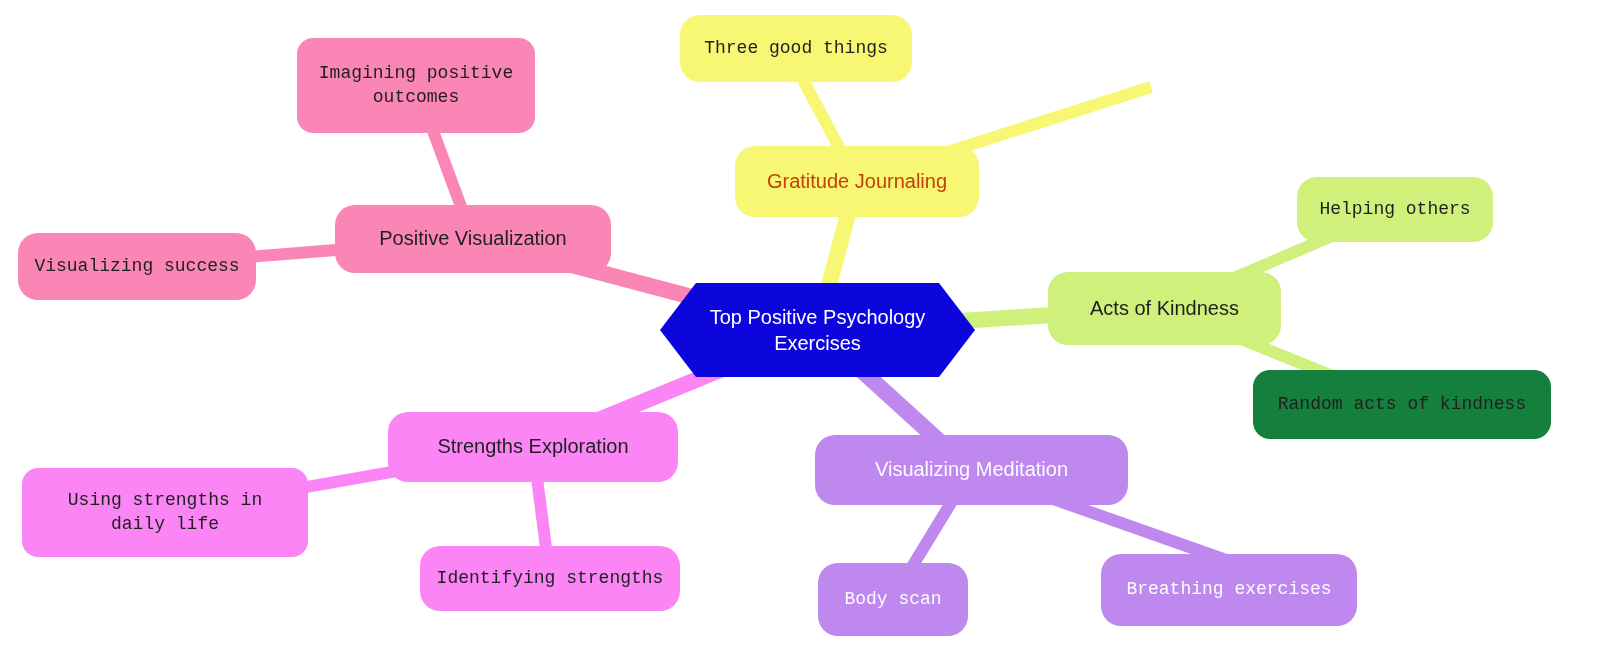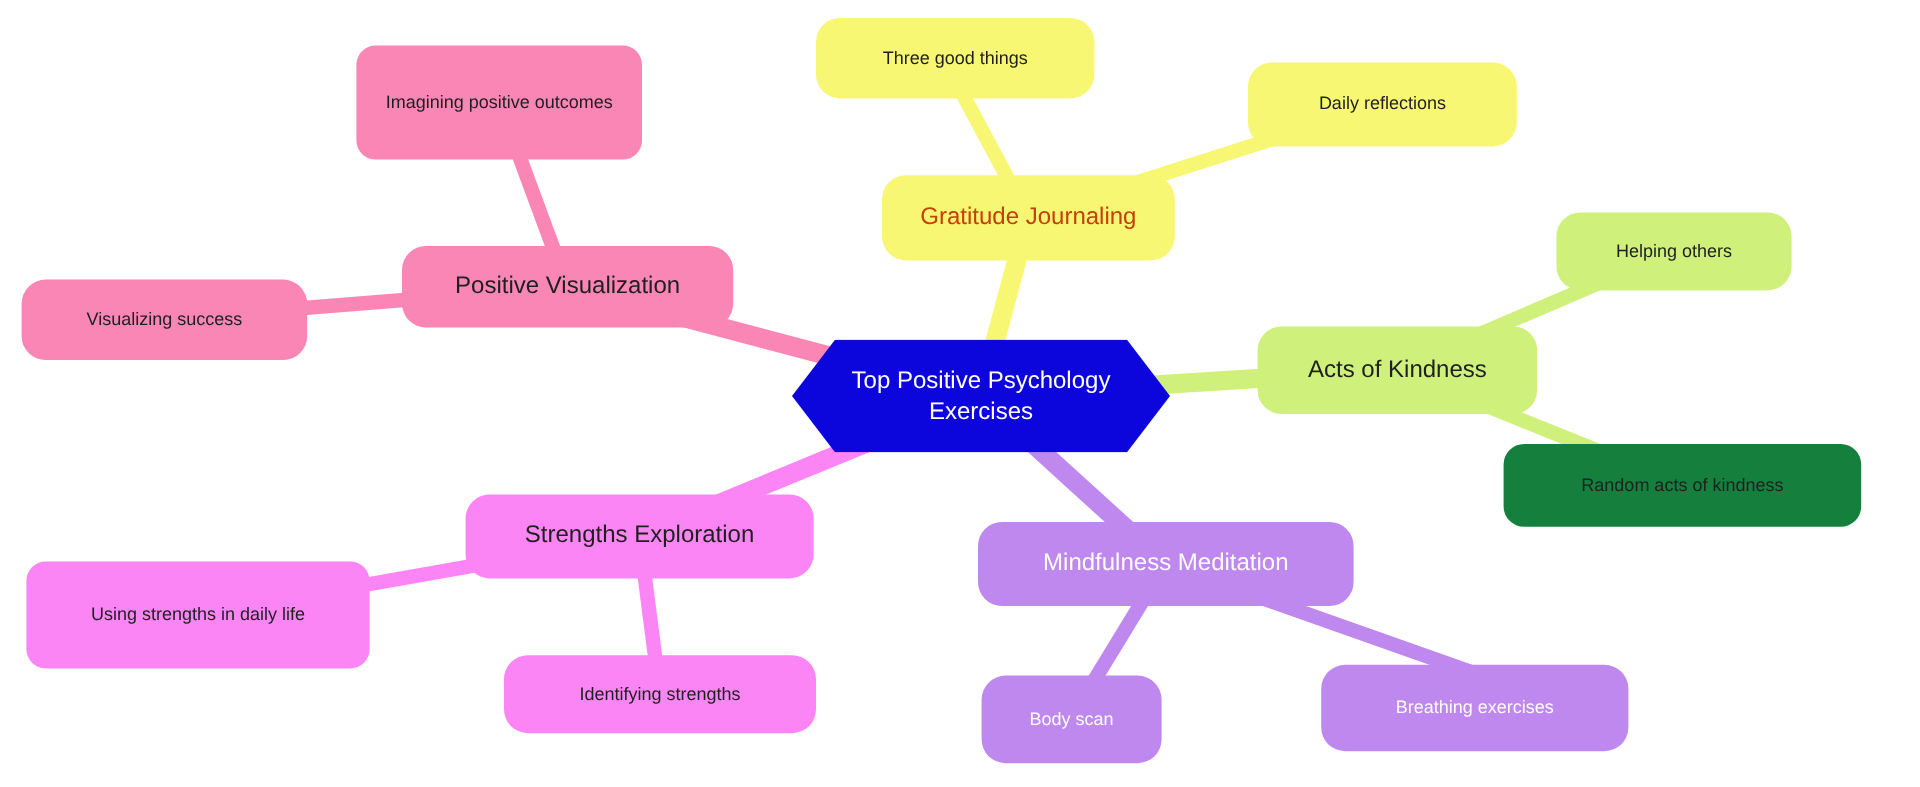--- a/index.html
+++ b/index.html
@@ -32,21 +32,21 @@
     box-sizing: border-box;
     padding: 4px 14px;
     line-height: 1.28;
   }
   .node.tall { border-radius: 16px; }
   .node .node-label {
     display: block;
     color: #1f1f1f;
   }
   .section-node .node-label { font-size: 20px; }
-  .child-node .node-label { font-size: 15px; }
+  .child-node .node-label { font-size: 18px; font-family: Liberation Mono, monospace; }
   .root-node {
     border-radius: 0;
     clip-path: polygon(36px 0, calc(100% - 36px) 0, 100% 50%,
                        calc(100% - 36px) 100%, 36px 100%, 0 50%);
     padding: 4px 34px;
     z-index: 2;
   }
   .root-node .node-label {
     font-size: 20px;
     line-height: 1.3;
@@ -84,36 +84,33 @@
   <div class="node root-node" style="left: 660px; top: 283px; width: 315px; height: 94px; background-color: rgb(13, 6, 220);">
     <span class="node-label" style="color: rgb(255, 255, 255);">Top Positive Psychology Exercises</span>
   </div>
 
   <div class="node section-node" style="left: 735px; top: 146px; width: 244px; height: 71px; background-color: rgb(247, 247, 115);">
     <span class="node-label" style="color: #c2410c;">Gratitude Journaling</span>
   </div>
   <div class="node child-node" style="left: 680px; top: 15px; width: 232px; height: 67px; background-color: rgb(247, 247, 115);">
     <span class="node-label" style="color: rgb(31, 31, 31);">Three good things</span>
   </div>
-  <div class="node child-node" style="left: 1040px; top: 52px; width: 224px; height: 70px; background-color: rgb(247, 247, 115);">
-    <span class="node-label" style="color: rgb(31, 31, 31);">Daily reflections</span>
-  </div>
 
   <div class="node section-node" style="left: 1048px; top: 272px; width: 233px; height: 73px; background-color: rgb(207, 241, 124);">
     <span class="node-label" style="color: rgb(31, 31, 31);">Acts of Kindness</span>
   </div>
   <div class="node child-node" style="left: 1297px; top: 177px; width: 196px; height: 65px; background-color: rgb(207, 241, 124);">
     <span class="node-label" style="color: rgb(31, 31, 31);">Helping others</span>
   </div>
   <div class="node child-node" style="left: 1253px; top: 370px; width: 298px; height: 69px; background-color: #15803d; border-radius: 17px;">
     <span class="node-label" style="color: rgb(31, 31, 31);">Random acts of kindness</span>
   </div>
 
   <div class="node section-node" style="left: 815px; top: 435px; width: 313px; height: 70px; background-color: rgb(190, 136, 239);">
-    <span class="node-label" style="color: rgb(253, 252, 255);">Mindfulness Meditation</span>
+    <span class="node-label" style="color: rgb(253, 252, 255);">Visualizing Meditation</span>
   </div>
   <div class="node child-node" style="left: 818px; top: 563px; width: 150px; height: 73px; background-color: rgb(190, 136, 239);">
     <span class="node-label" style="color: rgb(253, 252, 255);">Body scan</span>
   </div>
   <div class="node child-node" style="left: 1101px; top: 554px; width: 256px; height: 72px; background-color: rgb(190, 136, 239);">
     <span class="node-label" style="color: rgb(253, 252, 255);">Breathing exercises</span>
   </div>
 
   <div class="node section-node" style="left: 388px; top: 412px; width: 290px; height: 70px; background-color: rgb(251, 133, 245);">
     <span class="node-label" style="color: rgb(31, 31, 31);">Strengths Exploration</span>

